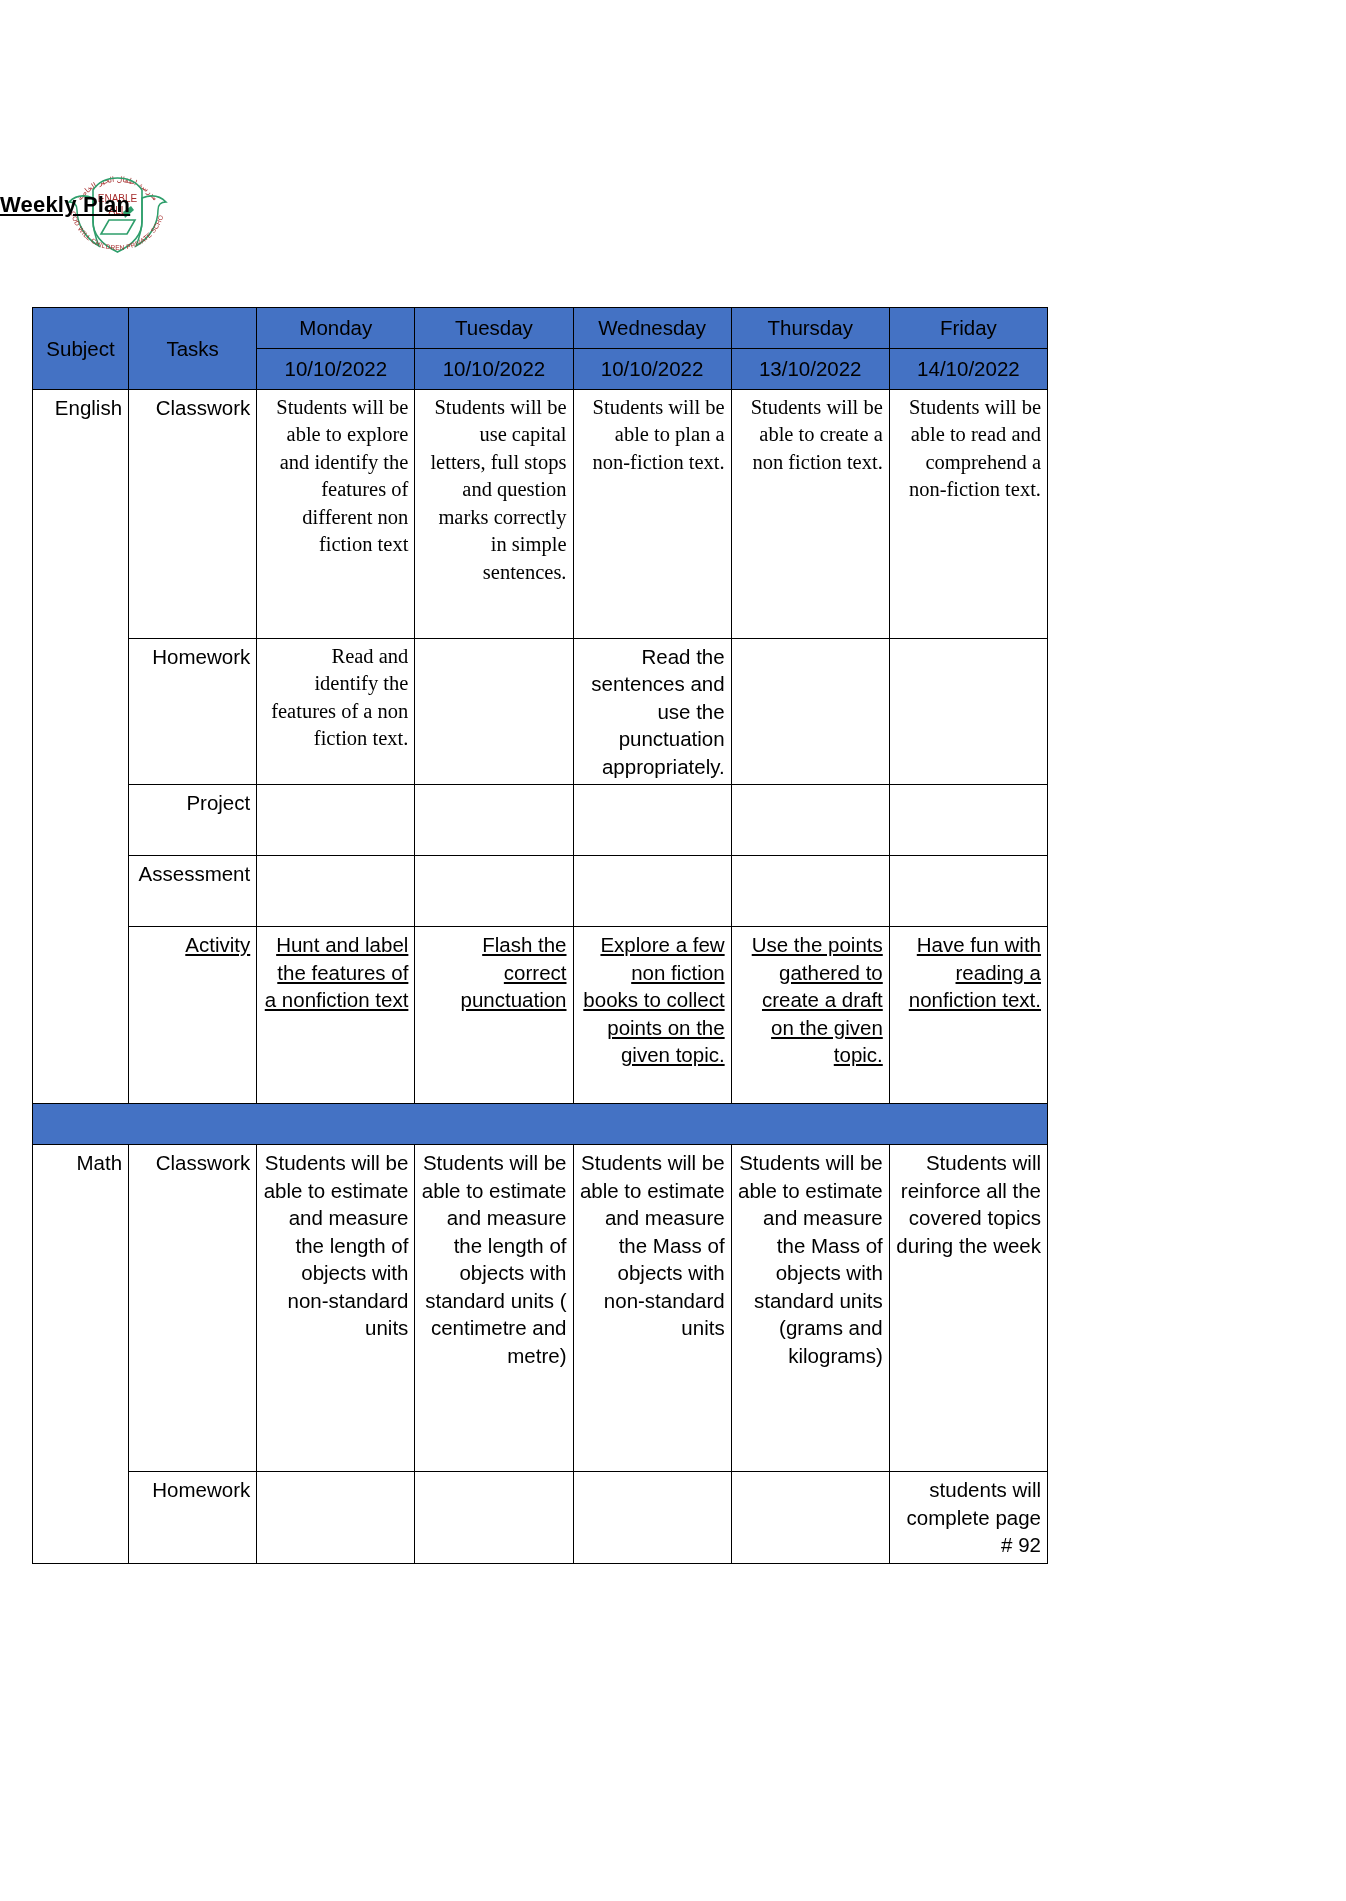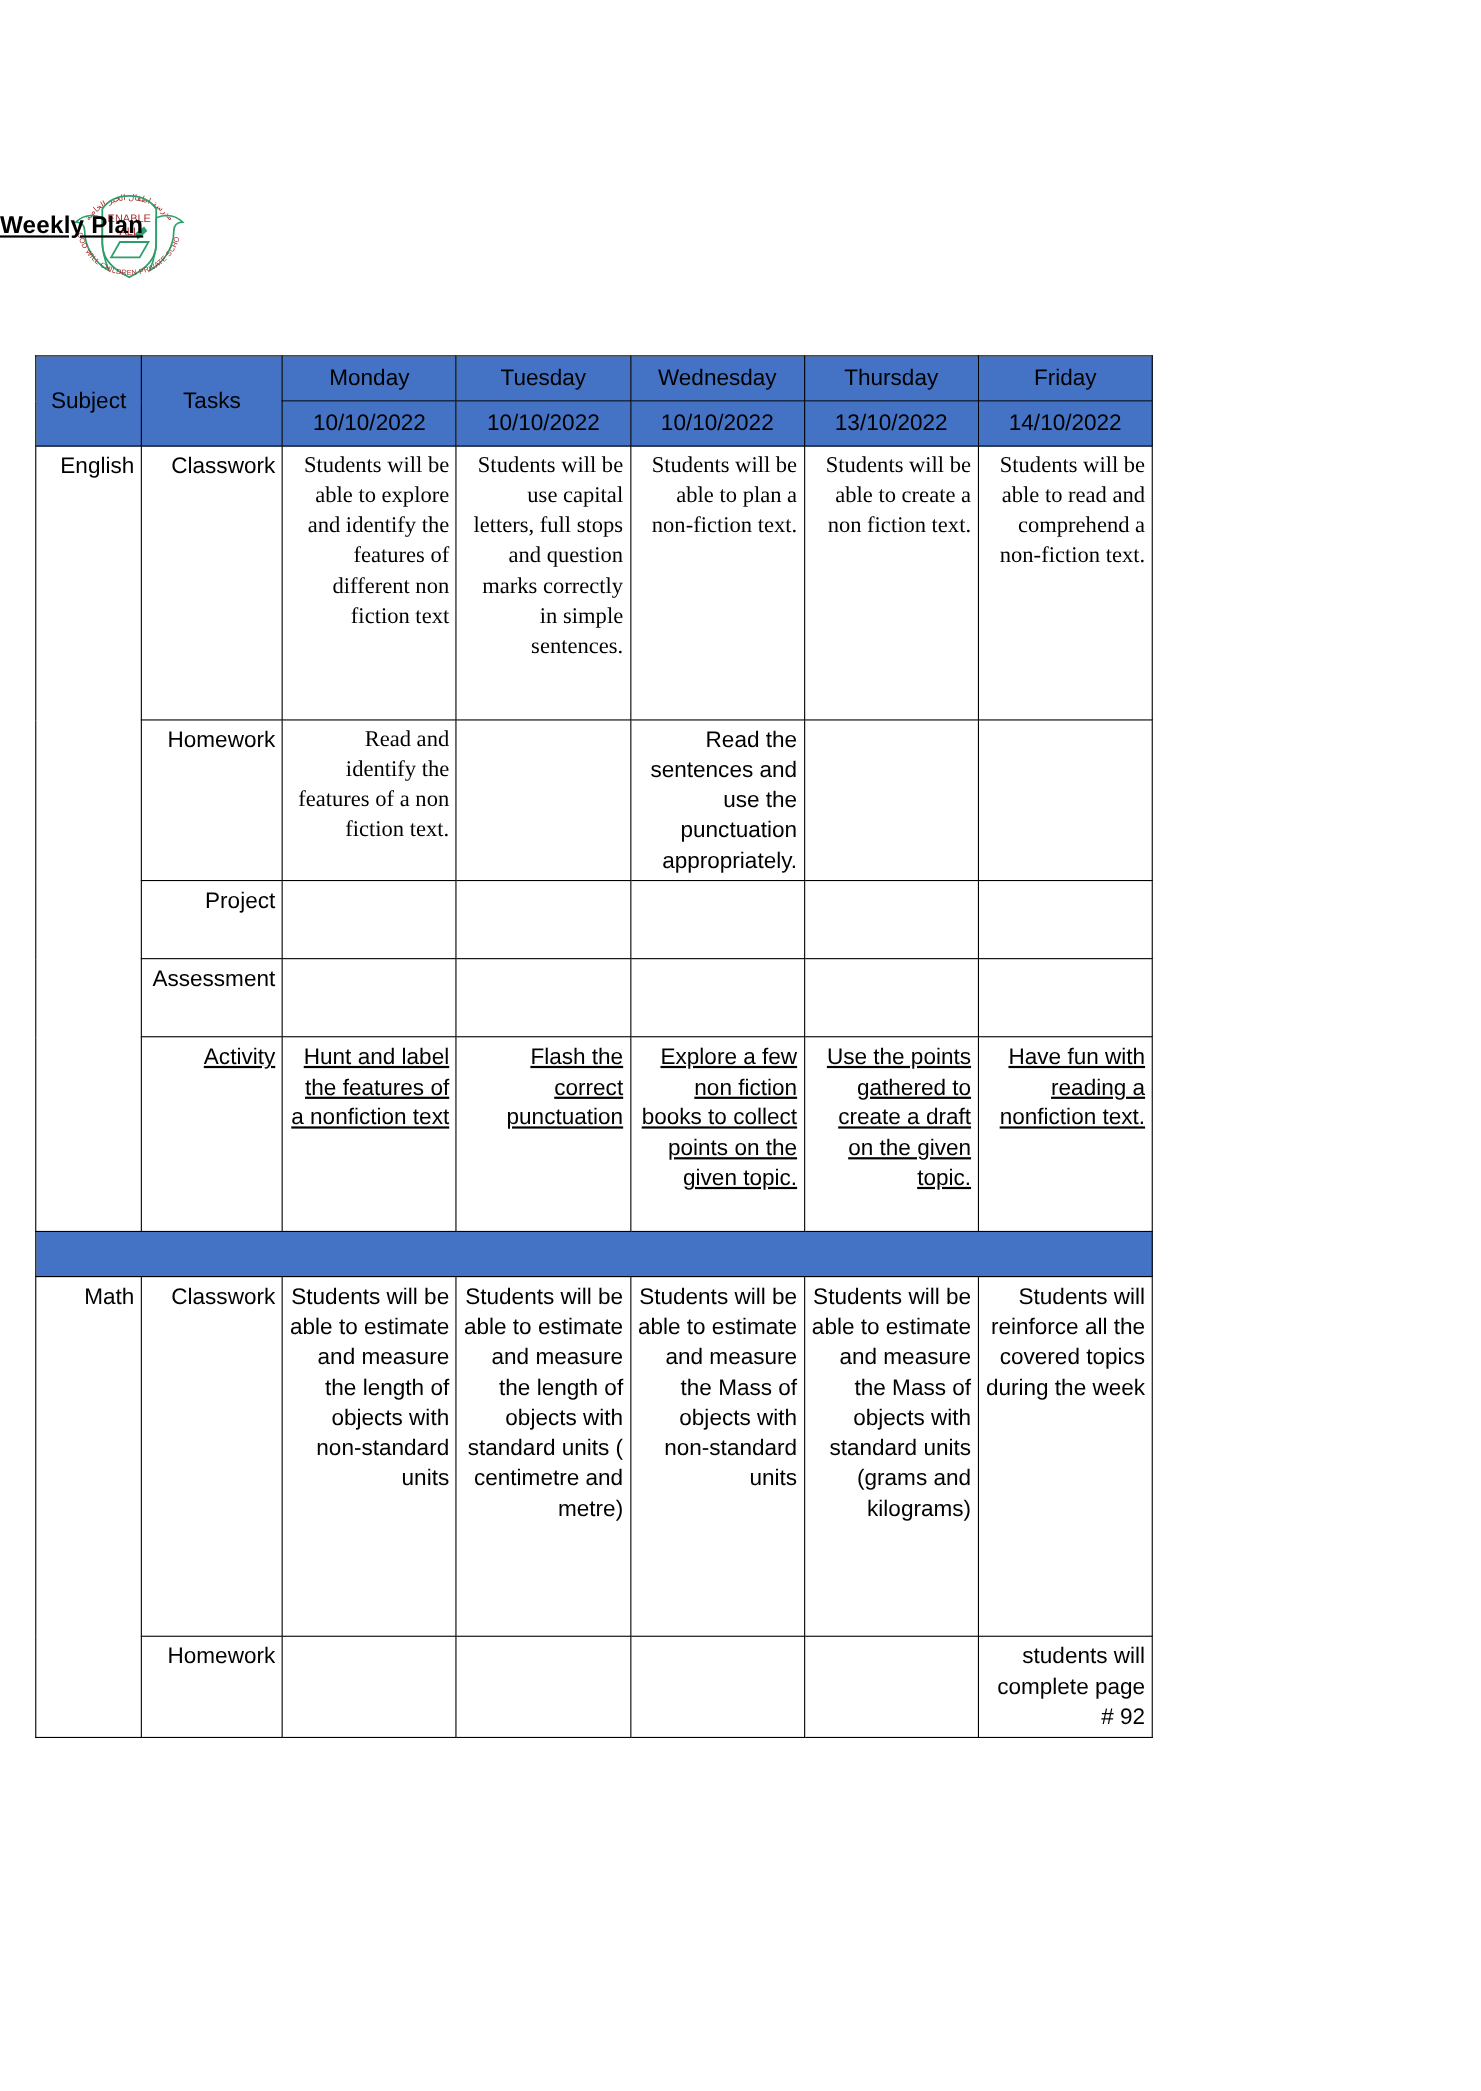--- a/index.html
+++ b/index.html
@@ -56,21 +56,20 @@
   
   .plan-table {
     position: absolute;
     left: 32px;
     top: 307px;
     width: 1016px;
     border-collapse: collapse;
     table-layout: fixed;
     font-size: 20.5px;
     line-height: 1.34;
-    margin-top: 16px;
   }
   .plan-table td, .plan-table th {
     border: 1.6px solid #000000;
     padding: 4px 6px;
     vertical-align: top;
     font-weight: normal;
     word-wrap: break-word;
     overflow-wrap: break-word;
   }
 

